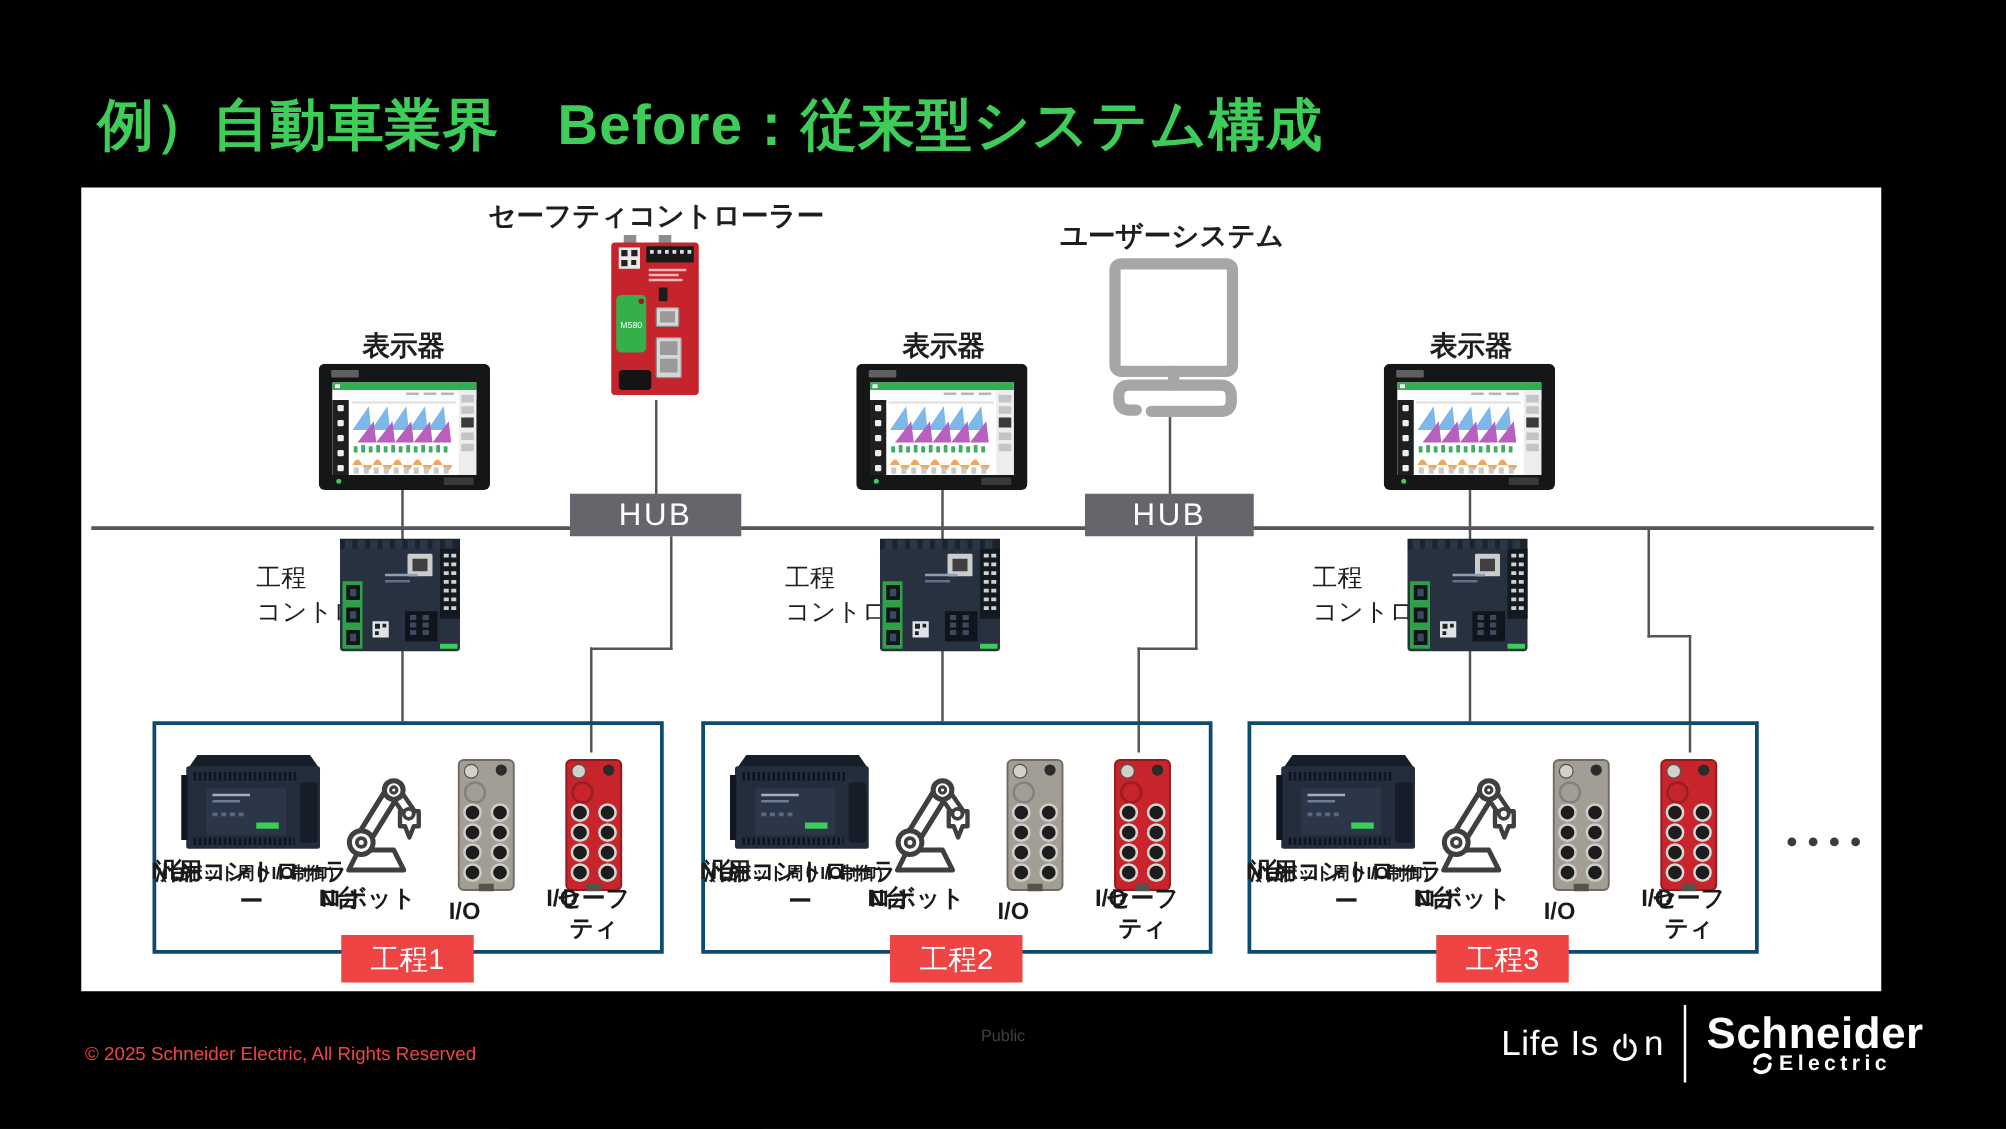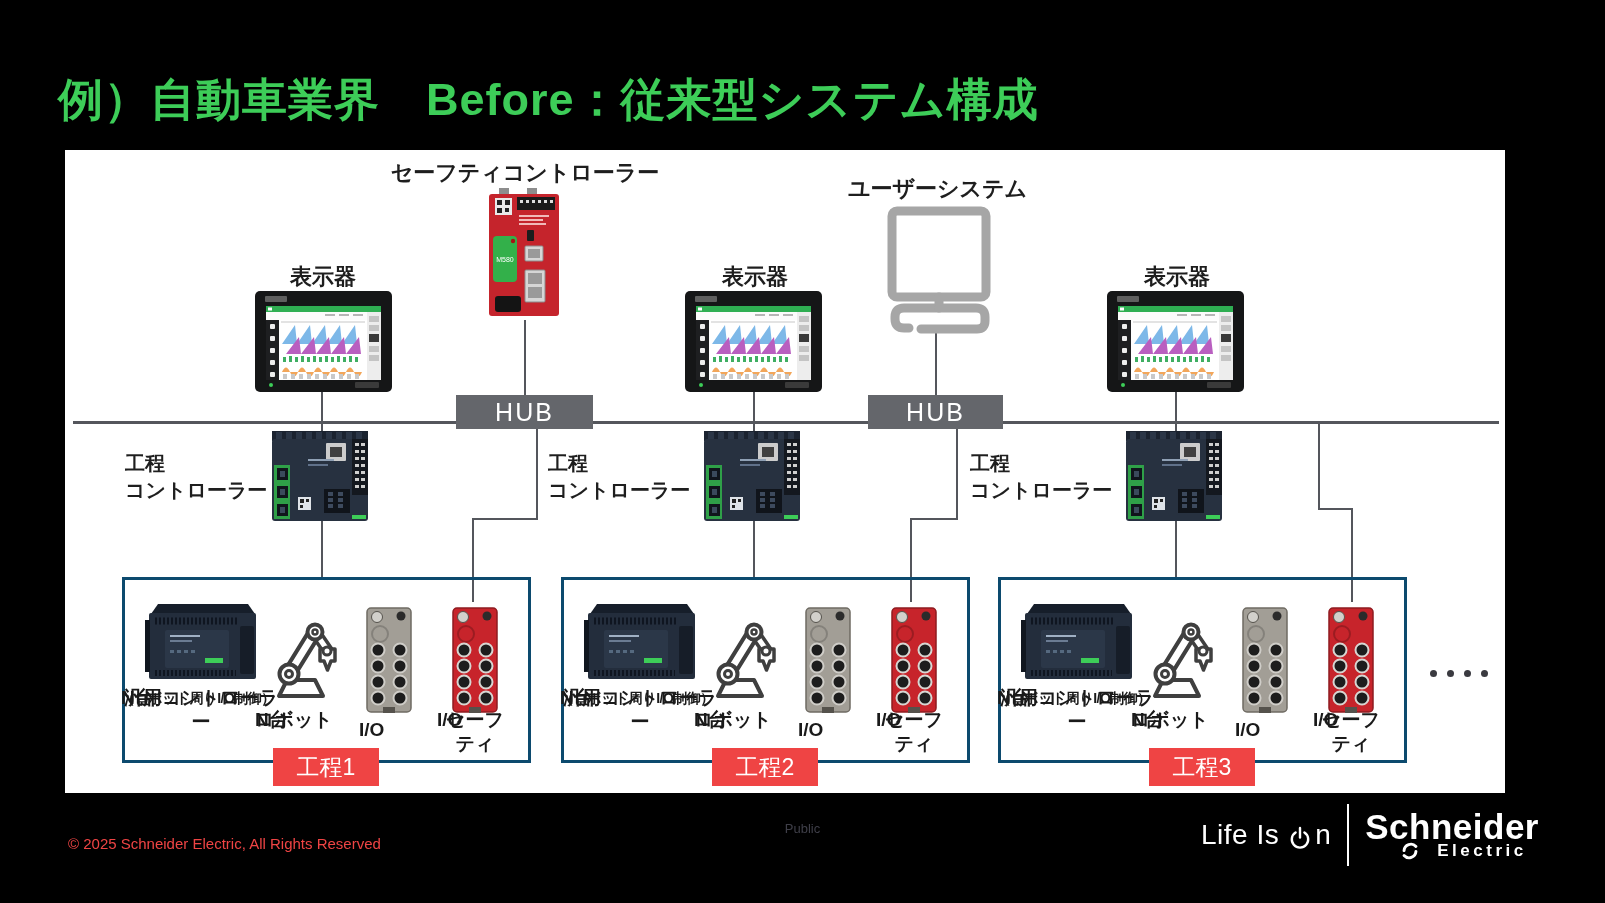--- a/index.html
+++ b/index.html
@@ -1,44 +1,44 @@
 <!DOCTYPE html>
 <html><head>
 <meta charset="utf-8">
 <style>
   html,body{margin:0;padding:0;background:#000;}
   *{box-sizing:border-box;}
   .stage{position:relative;width:1605px;height:903px;background:#000;overflow:hidden;
          font-family:"Liberation Sans","DejaVu Sans",sans-serif;}
-  .title{position:absolute;left:58px;top:70px;font-size:45px;font-weight:bold;color:#3DCD58;
+  .title{position:absolute;left:78px;top:70px;font-size:45px;font-weight:bold;color:#3DCD58;
          letter-spacing:1px;white-space:nowrap;}
   .panel{position:absolute;left:65px;top:150px;width:1440px;height:643px;background:#fff;}
   .panel *{position:absolute;}
   .vline{width:2px;background:#54565C;}
   .hline{height:3px;background:#54565C;}
   .hline2{height:2px;background:#54565C;}
   .hub{background:#64666B;color:#fff;font-size:25px;letter-spacing:2px;
        display:flex;align-items:center;justify-content:center;}
   .dlabel{font-size:22px;font-weight:bold;color:#1e1e1e;text-align:center;white-space:nowrap;}
-  .pclabel{font-size:20px;font-weight:bold;color:#1e1e1e;line-height:27px;white-space:nowrap;}
+  .pclabel{font-size:20px;font-weight:normal;color:#1e1e1e;text-align:center;line-height:27px;white-space:nowrap;}
   .proc-box{border:3px solid #0c4a6e;background:transparent;}
   .proc-tag{background:#ef4444;color:#fff;font-size:23px;display:flex;align-items:center;justify-content:center;}
   .devlabel{font-weight:bold;color:#1a1a1a;text-align:center;line-height:24px;}
   .devlabel .s1{font-size:19px;display:block;}
   .devlabel .s2{font-size:14px;display:block;letter-spacing:-0.5px;}
   .dot{width:7px;height:7px;border-radius:50%;background:#3A3A40;}
   .copyright{position:absolute;left:68px;top:835px;color:#ef4444;font-size:15px;}
   .classification{position:absolute;left:50%;transform:translateX(-50%);top:821px;color:#3f3f49;font-size:13px;}
   .brand{position:absolute;right:66px;top:804px;display:flex;align-items:center;gap:16px;color:#fff;}
   .lifeison{display:flex;align-items:flex-end;font-size:28px;letter-spacing:0.5px;gap:2px;}
   .brand-divider{width:2px;height:62px;background:#fff;}
   .schneider{display:flex;flex-direction:column;align-items:flex-start;line-height:1;}
   .schneider .name{font-size:35px;font-weight:bold;letter-spacing:0.5px;}
   .schneider .sub{display:flex;align-items:center;margin-top:-4px;margin-left:34px;gap:2px;}
-  .schneider .sub .etext{font-size:17px;font-weight:600;letter-spacing:3.5px;margin-left:14px;}
+  .schneider .sub .etext{font-size:17px;font-weight:600;letter-spacing:3.5px;}
 </style>
 </head>
 <body>
 
 <div class="stage">
   <div class="title">例）自動車業界　Before：従来型システム構成</div>
 
   <div class="panel">
 
     <div class="hline" style="left:8px;top:271px;width:1426px;"></div>

